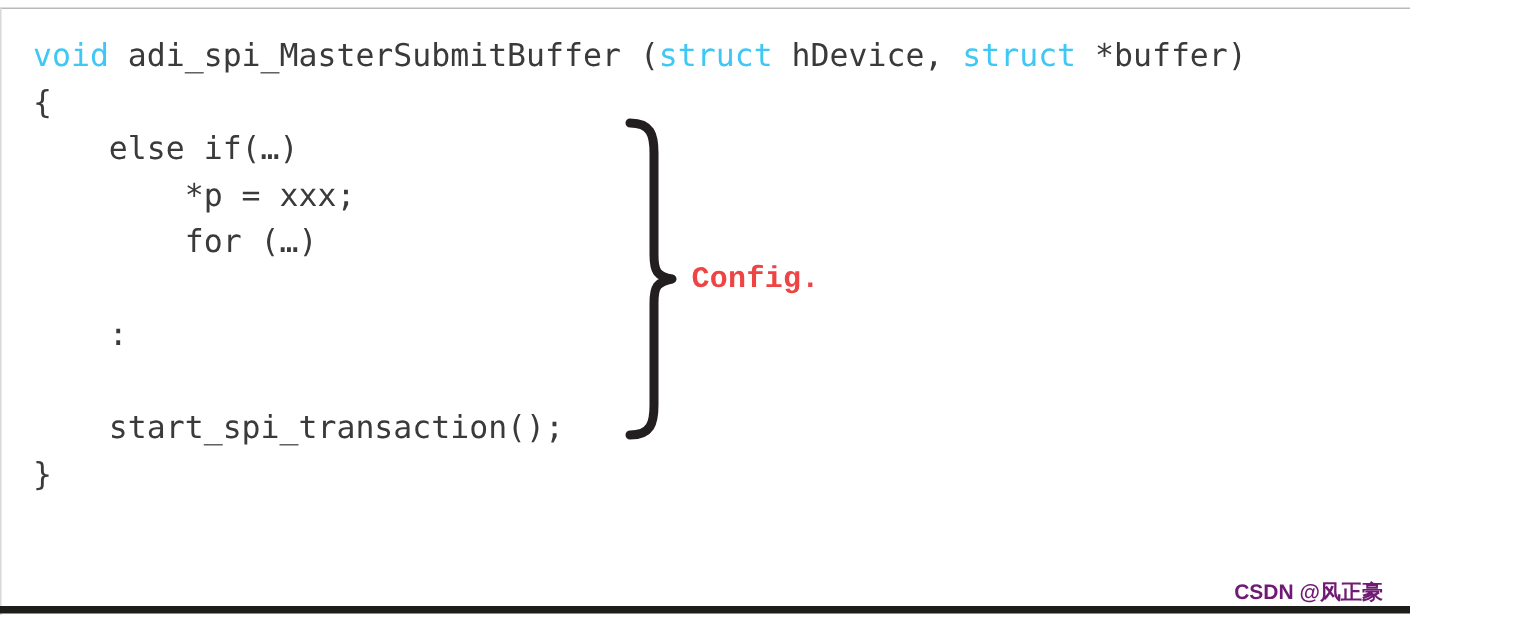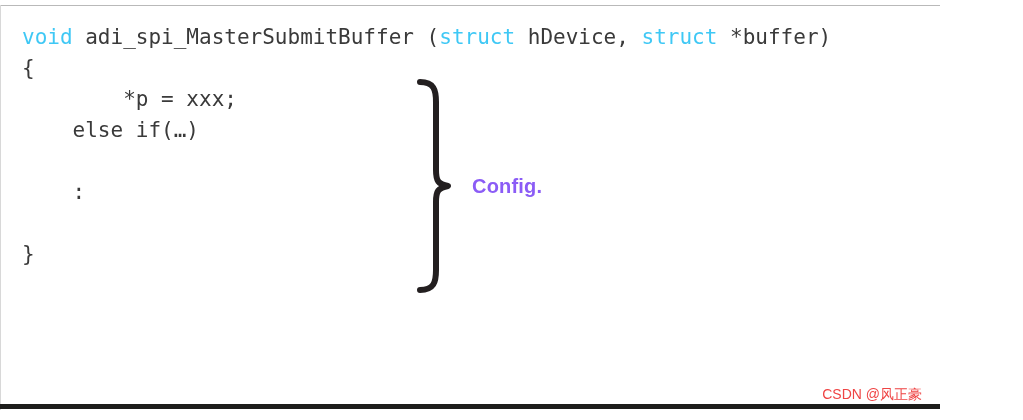--- a/index.html
+++ b/index.html
@@ -77,59 +77,62 @@
     position: absolute;
     left: 412px;
     top: 78px;
     width: 40px;
     height: 216px;
   }
   .brace-wrap svg { display: block; }
 
   .annotation {
     position: absolute;
-    left: 472px;
+    left: 461px;
     top: 175px;
-    font-family: Liberation Sans, sans-serif;
+    font-family: Liberation Mono, monospace;
     font-size: 20px;
     font-weight: bold;
-    color: #8b5cf6;
+    color: #ef4444;
     letter-spacing: 0.2px;
     white-space: nowrap;
   }
 
   
   .watermark {
     position: absolute;
     right: 18px;
     top: 386px;
     font-family: "Liberation Sans", sans-serif;
     font-size: 14px;
-    color: #ef4444;
+    color: #701a75;
     white-space: nowrap;
     user-select: none;
+    font-weight: bold;
   }
 </style>
 </head>
 <body>
 
 <div id="slide">
 
   <div class="edge-top"></div>
   <div class="edge-left"></div>
   <div class="edge-right"></div>
   <div class="edge-bottom"></div>
 
   <pre class="code" id="code-block"><span class="code-line"><span class="kw">void</span><span class="pl"> adi_spi_MasterSubmitBuffer (</span><span class="kw">struct</span><span class="pl"> hDevice, </span><span class="kw">struct</span><span class="pl"> *buffer)</span>
 </span><span class="code-line"><span class="pl">{</span>
+</span><span class="code-line"><span class="pl">    else if(…)</span>
 </span><span class="code-line"><span class="pl">        *p = xxx;</span>
-</span><span class="code-line"><span class="pl">    else if(…)</span>
+</span><span class="code-line"><span class="pl">        for (…)</span>
 </span><span class="code-line"><span class="pl"></span>
 </span><span class="code-line"><span class="pl">    :</span>
 </span><span class="code-line"><span class="pl"></span>
+</span><span class="code-line"><span class="pl">    start_spi_transaction();</span>
 </span><span class="code-line"><span class="pl">}</span>
 </span></pre>
 
   <div class="brace-wrap">
     <svg width="40" height="216" viewBox="0 0 40 216" aria-hidden="true">
       <path d="M8 4 C 22 4, 24 12, 24 24 L 24 92 C 24 103, 26 106, 36 108
                C 26 110, 24 113, 24 124 L 24 192 C 24 204, 22 212, 8 212" fill="none" stroke="#231f20" stroke-width="6" stroke-linecap="round" stroke-linejoin="round"></path>
     </svg>
   </div>
 

